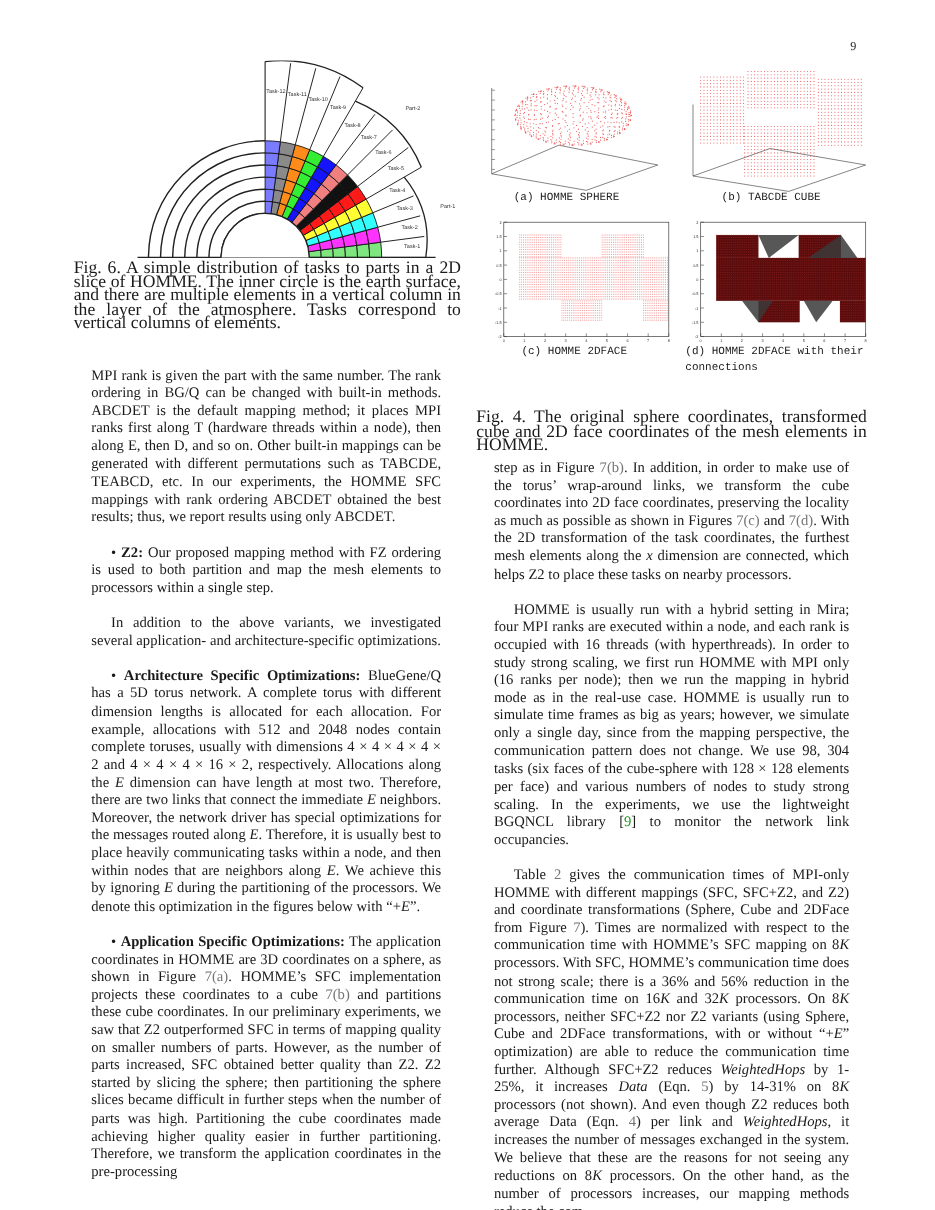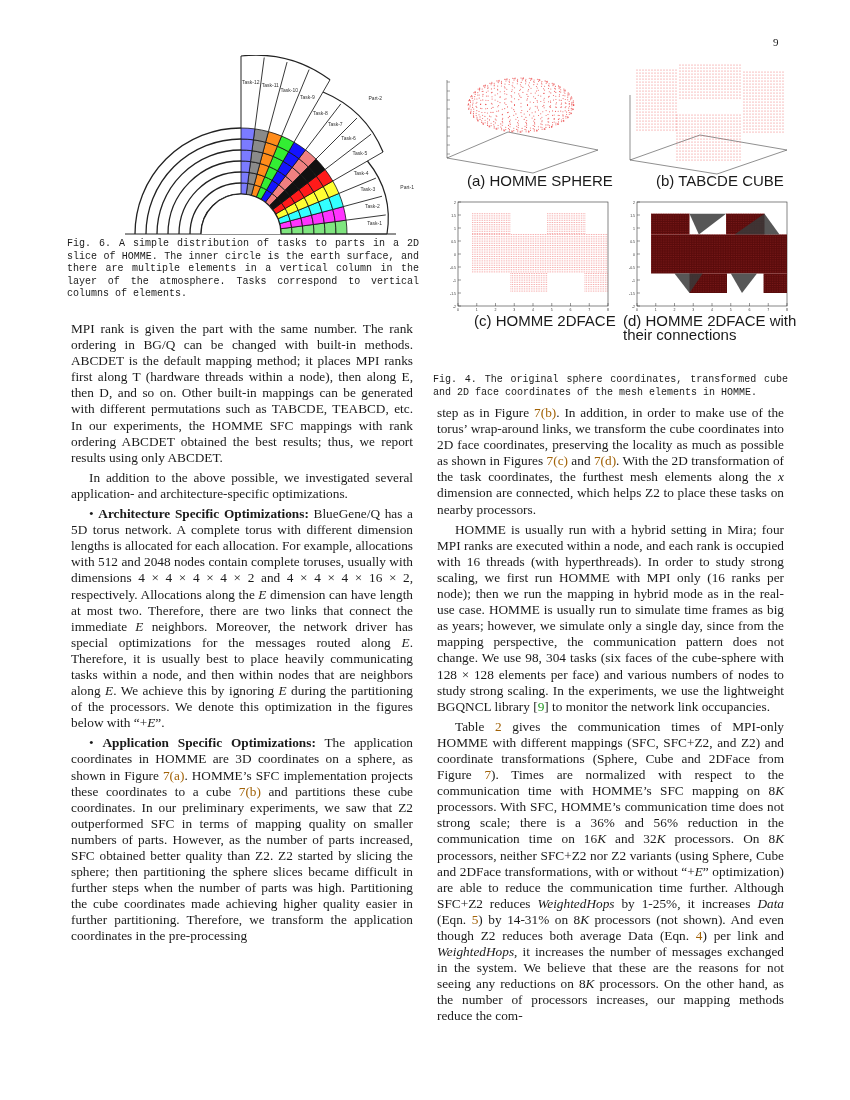--- a/index.html
+++ b/index.html
@@ -1,33 +1,33 @@
 <!DOCTYPE html>
 <html><head>
 <meta charset="utf-8">
 <style>
   html, body { margin: 0; padding: 0; background: #ffffff; }
   body { width: 850px; height: 1100px; position: relative; overflow: hidden; color: #1a1a1a; }
   .page-num { position: absolute; top: 36px; left: 773px; font-family: "Liberation Serif", serif; font-size: 11px; }
   .col { position: absolute; font-family: "Liberation Serif", serif; font-size: 13.3px; line-height: 16.1px; text-align: justify; hyphens: auto; }
-  .col p { margin: 4px; }
+  .col p { margin: 16px; }
   .col p.ind { text-indent: 18px; }
   .col p.gap { margin-top: 4px; }
   .left { left: 67px; top: 317px; width: 350px; }
   .right { left: 433px; top: 401px; width: 355px; }
-  .ref { color: #a16207; }
+  .ref { color: #737373; }
   .refg { color: #1f9a1f; }
   i.m { font-style: italic; }
   b { font-weight: bold; }
   .fig6 { position: absolute; left: 62px; top: 55px; width: 365px; height: 185px; }
-  .cap { position: absolute; font-family: Liberation Mono, monospace; font-size: 10px; line-height: 12.6px; text-align: justify; }
+  .cap { position: absolute; font-family: Liberation Serif, serif; font-size: 16px; line-height: 12.6px; text-align: justify; }
   .cap6 { left: 67px; top: 238px; width: 352px; }
   .cap7 { left: 433px; top: 374px; width: 355px; }
   .sub { position: absolute; width: 180px; }
-  .subcap { position: absolute; font-family: Liberation Sans, sans-serif; font-size: 15px; line-height: 14px; }
+  .subcap { position: absolute; font-family: Liberation Mono, monospace; font-size: 10px; line-height: 14px; }
   svg text { font-family: "Liberation Sans", sans-serif; }
 </style>
 </head>
 <body>
 
 <div class="page-num">9</div>
 
 <div class="fig6">
   <svg id="fig6svg" width="365" height="185" viewBox="0 0 365 185">
       <path d="M179,139 A40,40 0 0 0 139,179" fill="none" stroke="#222" stroke-width="1.3"></path>
@@ -2155,21 +2155,22 @@
       <polygon points="51.5,75.5,79.625,75.5,66.5,95" fill="#3a3a3a" opacity="0.85"></polygon>
       <polygon points="107.75,75.5,134,75.5,119,95" fill="#3a3a3a" opacity="0.85"></polygon>
     </svg>
 </div>
 <div class="subcap" style="left:623px; top:314px; width:175px;">(d) HOMME 2DFACE with their connections</div>
 
 <div class="cap cap7">Fig. 4. The original sphere coordinates, transformed cube and 2D face coordinates of the mesh elements in HOMME.</div>
 
 <div class="col left">
   <p>MPI rank is given the part with the same number. The rank ordering in BG/Q can be changed with built-in methods. ABCDET is the default mapping method; it places MPI ranks first along T (hardware threads within a node), then along E, then D, and so on. Other built-in mappings can be generated with different permutations such as TABCDE, TEABCD, etc. In our experiments, the HOMME SFC mappings with rank ordering ABCDET obtained the best results; thus, we report results using only ABCDET.</p>
-  <p class="ind">In addition to the above possible, we investigated several application- and architecture-specific optimizations.</p>
+  <p class="ind">• <b>Z2:</b><span> Our proposed mapping method with FZ ordering is used to both partition and map the mesh elements to processors within a single step.</span></p>
+  <p class="ind">In addition to the above variants, we investigated several application- and architecture-specific optimizations.</p>
   <p class="ind">• <b>Architecture Specific Optimizations:</b><span> BlueGene/Q has a 5D torus network. A complete torus with different dimension lengths is allocated for each allocation. For example, allocations with 512 and 2048 nodes contain complete toruses, usually with dimensions 4 × 4 × 4 × 4 × 2 and 4 × 4 × 4 × 16 × 2, respectively. Allocations along the </span><i class="m">E</i><span> dimension can have length at most two. Therefore, there are two links that connect the immediate </span><i class="m">E</i><span> neighbors. Moreover, the network driver has special optimizations for the messages routed along </span><i class="m">E</i><span>. Therefore, it is usually best to place heavily communicating tasks within a node, and then within nodes that are neighbors along </span><i class="m">E</i><span>. We achieve this by ignoring </span><i class="m">E</i><span> during the partitioning of the processors. We denote this optimization in the figures below with “+</span><i class="m">E</i><span>”.</span></p>
   <p class="ind">• <b>Application Specific Optimizations:</b><span> The application coordinates in HOMME are 3D coordinates on a sphere, as shown in Figure </span><a class="ref">7(a)</a><span>. HOMME’s SFC implementation projects these coordinates to a cube </span><a class="ref">7(b)</a><span> and partitions these cube coordinates. In our preliminary experiments, we saw that Z2 outperformed SFC in terms of mapping quality on smaller numbers of parts. However, as the number of parts increased, SFC obtained better quality than Z2. Z2 started by slicing the sphere; then partitioning the sphere slices became difficult in further steps when the number of parts was high. Partitioning the cube coordinates made achieving higher quality easier in further partitioning. Therefore, we transform the application coordinates in the pre-processing</span></p>
 </div>
 
 <div class="col right">
   <p><span>step as in Figure </span><a class="ref">7(b)</a><span>. In addition, in order to make use of the torus’ wrap-around links, we transform the cube coordinates into 2D face coordinates, preserving the locality as much as possible as shown in Figures </span><a class="ref">7(c)</a><span> and </span><a class="ref">7(d)</a><span>. With the 2D transformation of the task coordinates, the furthest mesh elements along the </span><i class="m">x</i><span> dimension are connected, which helps Z2 to place these tasks on nearby processors.</span></p>
   <p class="ind gap"><span>HOMME is usually run with a hybrid setting in Mira; four MPI ranks are executed within a node, and each rank is occupied with 16 threads (with hyperthreads). In order to study strong scaling, we first run HOMME with MPI only (16 ranks per node); then we run the mapping in hybrid mode as in the real-use case. HOMME is usually run to simulate time frames as big as years; however, we simulate only a single day, since from the mapping perspective, the communication pattern does not change. We use 98, 304 tasks (six faces of the cube-sphere with 128 × 128 elements per face) and various numbers of nodes to study strong scaling. In the experiments, we use the lightweight BGQNCL library [</span><a class="refg">9</a><span>] to monitor the network link occupancies.</span></p>
   <p class="ind gap"><span>Table </span><a class="ref">2</a><span> gives the communication times of MPI-only HOMME with different mappings (SFC, SFC+Z2, and Z2) and coordinate transformations (Sphere, Cube and 2DFace from Figure </span><a class="ref">7</a><span>). Times are normalized with respect to the communication time with HOMME’s SFC mapping on 8</span><i class="m">K</i><span> processors. With SFC, HOMME’s communication time does not strong scale; there is a 36% and 56% reduction in the communication time on 16</span><i class="m">K</i><span> and 32</span><i class="m">K</i><span> processors. On 8</span><i class="m">K</i><span> processors, neither SFC+Z2 nor Z2 variants (using Sphere, Cube and 2DFace transformations, with or without “+</span><i class="m">E</i><span>” optimization) are able to reduce the communication time further. Although SFC+Z2 reduces </span><i class="m">WeightedHops</i><span> by 1-25%, it increases </span><i class="m">Data</i><span> (Eqn. </span><a class="ref">5</a><span>) by 14-31% on 8</span><i class="m">K</i><span> processors (not shown). And even though Z2 reduces both average Data (Eqn. </span><a class="ref">4</a><span>) per link and </span><i class="m">WeightedHops</i><span>, it increases the number of messages exchanged in the system. We believe that these are the reasons for not seeing any reductions on 8</span><i class="m">K</i><span> processors. On the other hand, as the number of processors increases, our mapping methods reduce the com-</span></p>
 </div>
 

